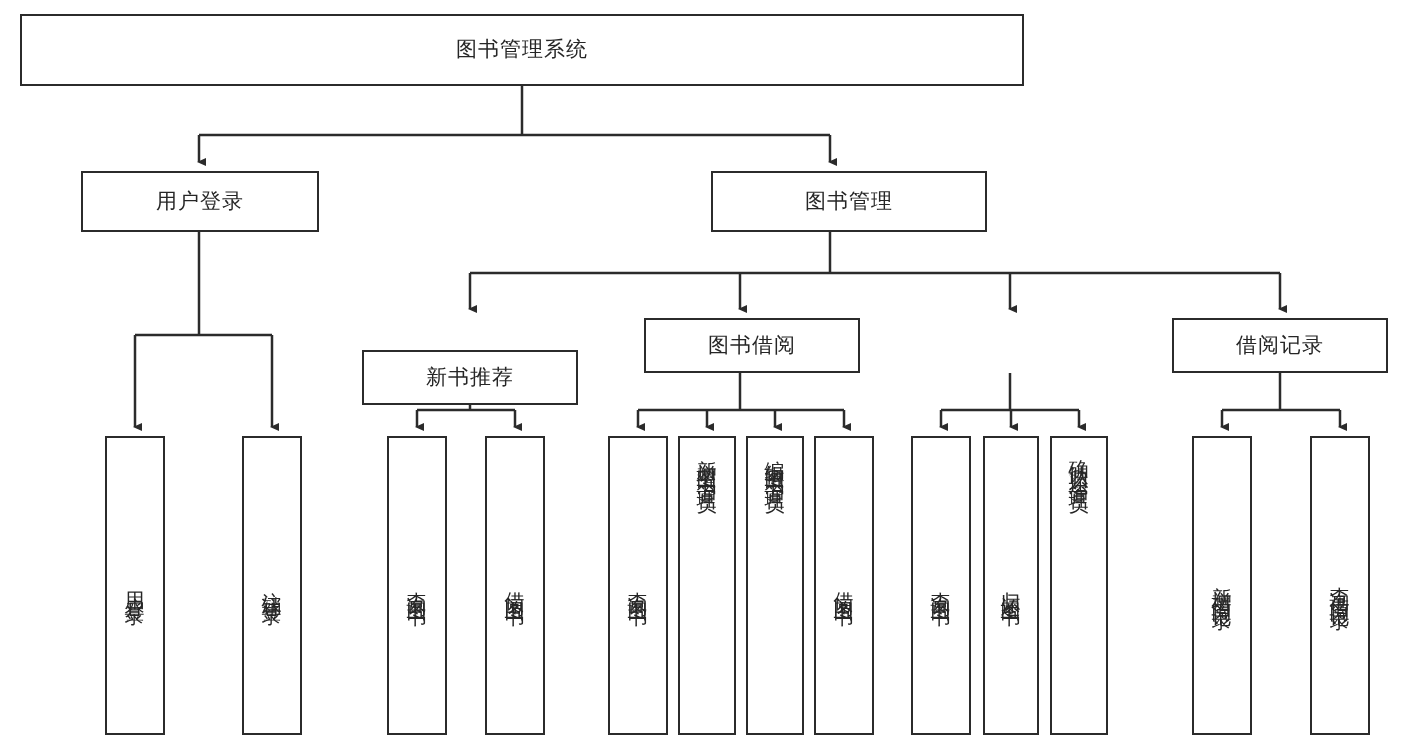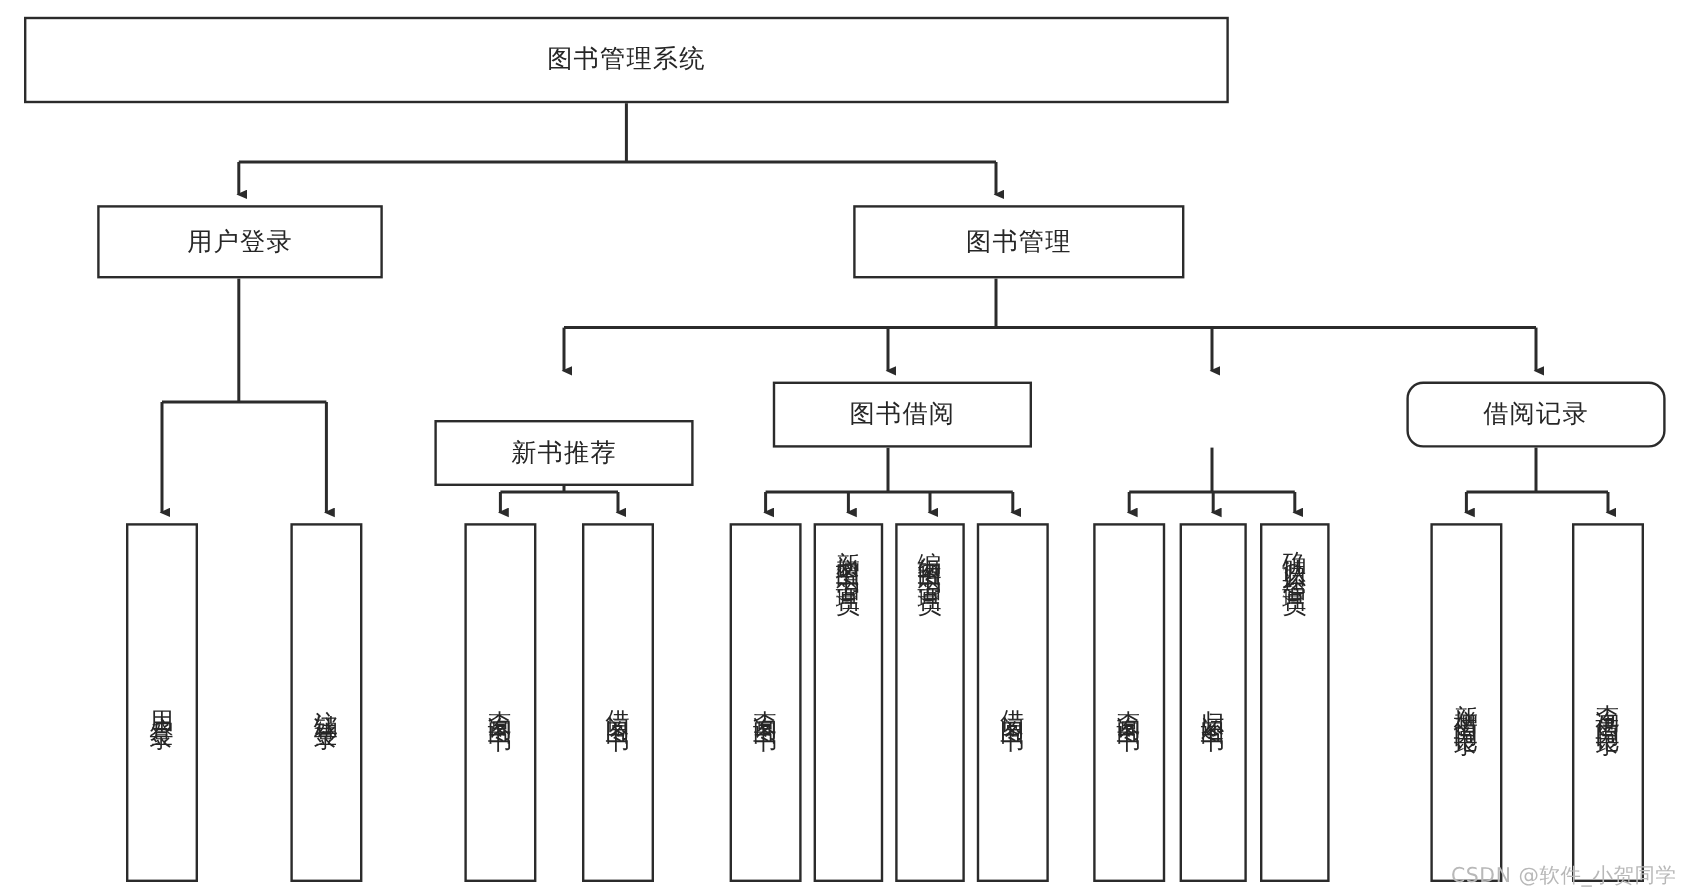--- a/index.html
+++ b/index.html
@@ -134,21 +134,21 @@
   <div class="node-box node-horizontal" style="left:711px; top:171px; width:276px; height:61px;">
     <span class="node-label">图书管理</span>
   </div>
 
   <div class="node-box node-horizontal" style="left:362px; top:318px; width:216px; height:55px;margin-top:32px;">
     <span class="node-label">新书推荐</span>
   </div>
   <div class="node-box node-horizontal" style="left:632px; top:318px; width:216px; height:55px;margin-left:12px;">
     <span class="node-label">图书借阅</span>
   </div>
-  <div class="node-box node-horizontal" style="left:1172px; top:318px; width:216px; height:55px;border-radius:14px;">
+  <div class="node-box node-horizontal" style="left:1172px; top:318px; width:216px; height:55px;">
     <span class="node-label">借阅记录</span>
   </div>
 
   <div class="node-box node-vertical centered" style="left:105px; top:436px; width:60px; height:299px;">
     <span class="node-label">用户登录</span>
   </div>
   <div class="node-box node-vertical centered" style="left:242px; top:436px; width:60px; height:299px;">
     <span class="node-label">注销登录</span>
   </div>
   <div class="node-box node-vertical centered" style="left:387px; top:436px; width:60px; height:299px;">
@@ -178,15 +178,14 @@
   <div class="node-box node-vertical" style="left:1050px; top:436px; width:58px; height:299px;">
     <span class="node-label">确认归还（管理员）</span>
   </div>
   <div class="node-box node-vertical centered" style="left:1192px; top:436px; width:60px; height:299px;">
     <span class="node-label">新增借阅记录</span>
   </div>
   <div class="node-box node-vertical centered" style="left:1310px; top:436px; width:60px; height:299px;">
     <span class="node-label">查询借阅记录</span>
   </div>
 
-  <div class="watermark">CSDN @软件_小贺同学</div>
 
 </div>
 
 </body></html>

